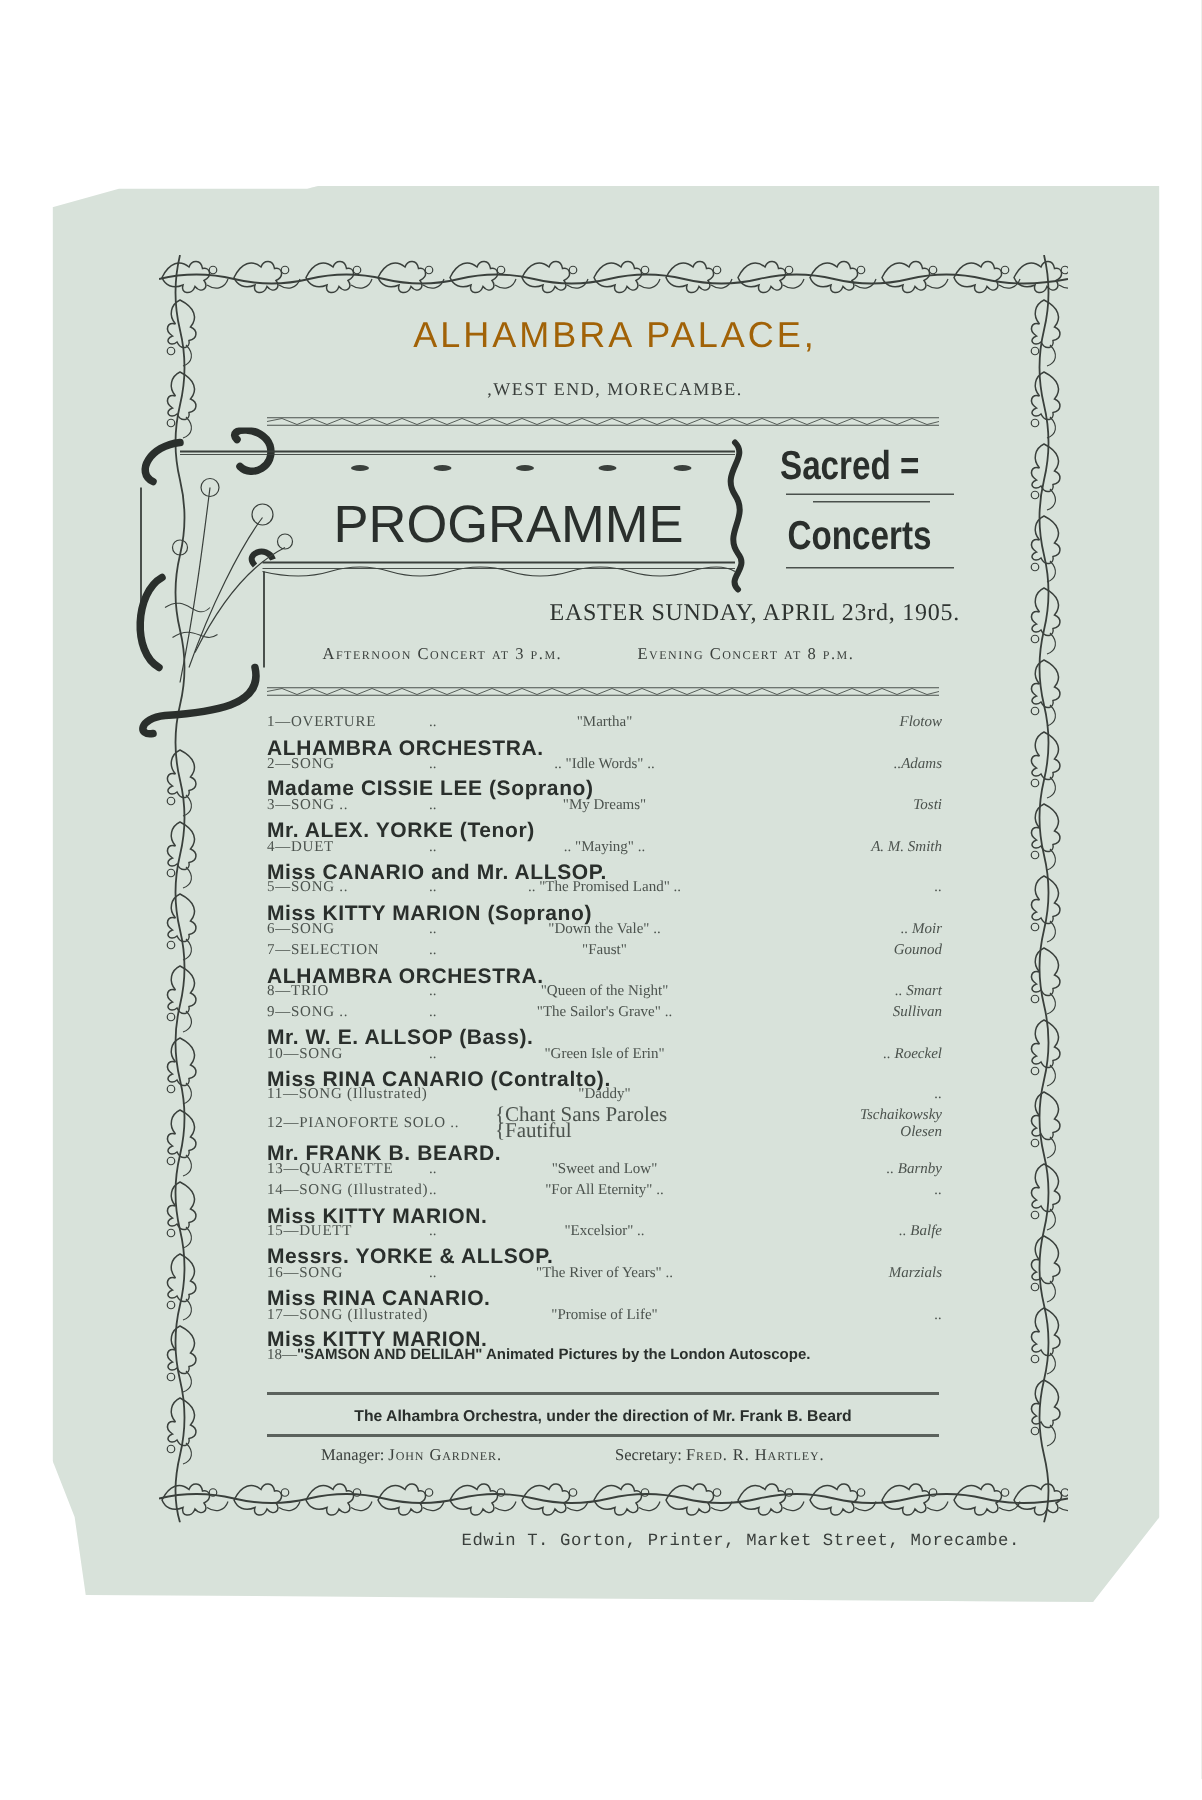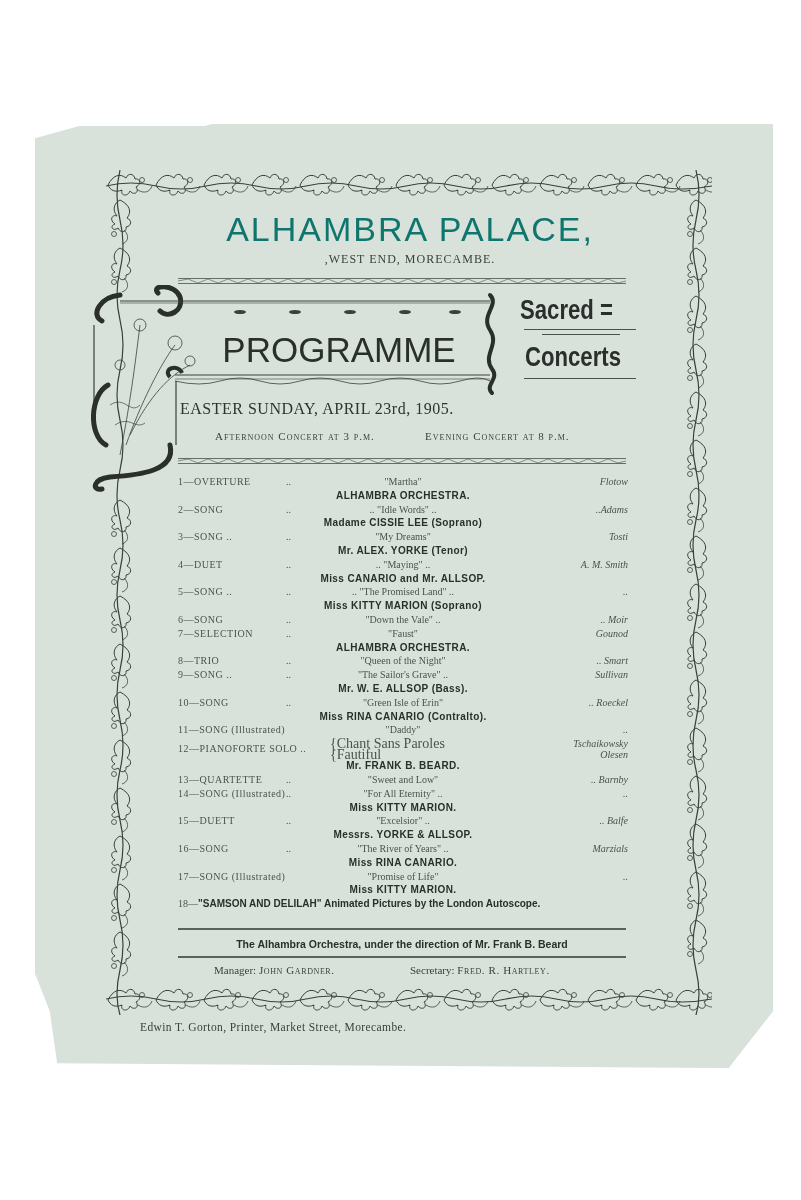--- a/index.html
+++ b/index.html
@@ -10,52 +10,52 @@
            clip-path: polygon(0 1.5%, 6% 0.2%, 23% 0.2%, 24% 0, 100% 0, 100% 94%, 94% 100%, 3% 99.5%, 2% 94%, 0 90%);
            box-shadow:0 0 6px rgba(0,0,0,0.1); }
   .frame-top, .frame-bottom { position:absolute; left:106px; width:606px; height:30px; }
   .frame-top { top:170px; }
   .frame-bottom { top:985px; }
   .frame-left, .frame-right { position:absolute; top:170px; width:32px; height:845px; }
   .frame-left { left:104px; }
   .frame-right { left:680px; }
   .abs { position:absolute; }
   .title { left:140px; width:540px; top:210px; font-family:"Liberation Sans", sans-serif;
-           font-size:34px; letter-spacing:2px; color:#0f766e; text-align:center; font-weight:normal; }
+           font-size:24px; letter-spacing:2px; color:#a16207; text-align:center; font-weight:normal; }
   .subtitle { left:140px; width:540px; top:252px; font-size:12px; letter-spacing:1px; text-align:center; color:#3a3f3c; }
   .zigrule { position:absolute; height:6px; }
   .prog { left:203px; width:272px; top:330px; font-family:"Liberation Sans", sans-serif; font-size:35px;
           letter-spacing:0px; color:#2a2f2c; text-align:center; }
   .sacred { left:520px; width:120px; top:295px; font-family:"Liberation Sans", sans-serif; font-weight:bold;
             font-size:27px; color:#2a2f2c; text-stretch:condensed; transform:scaleX(0.82); transform-origin:left; }
   .concerts { left:525px; width:130px; top:342px; font-family:"Liberation Sans", sans-serif; font-weight:bold;
               font-size:27px; color:#2a2f2c; transform:scaleX(0.82); transform-origin:left; }
   .sline { position:absolute; height:1px; background:#4a504c; }
-  .easter { left:180px; width:460px; top:400px; font-size:16px; letter-spacing:0.5px; text-align:left; color:#2e3330; }
+  .easter { left:180px; width:460px; top:400px; font-size:16px; letter-spacing:0.5px; text-align:right; color:#2e3330; }
   .times { left:180px; width:460px; top:430px; font-size:11px; letter-spacing:1px; font-variant:small-caps; color:#3a3f3c; }
   .times span { position:absolute; }
   .prog-list { position:absolute; left:178px; width:450px; top:476px; }
   .item { position:relative; height:13.8px; font-size:10px; color:#4b524d; }
   .item .num { position:absolute; left:0; white-space:nowrap; letter-spacing:0.5px; }
   .item .dots1 { position:absolute; left:108px; }
   .item .piece { position:absolute; left:150px; width:150px; text-align:center; white-space:nowrap; }
   .item .composer { position:absolute; right:0; font-style:italic; white-space:nowrap; }
-  .performer { height:13.8px; font-family:"Liberation Sans", sans-serif; font-weight:bold; font-size:10px;
-               text-align:center; color:#2a2f2c; letter-spacing:0.4px; }
+  .performer { height:13.8px; font-family:"Liberation Sans", sans-serif; font-weight:bold; font-size:14px;
+               color:#2a2f2c; letter-spacing:0.4px; }
   .twoline { height:22px; }
   .twoline .piece2 { position:absolute; left:152px; font-size:14px; line-height:11px; white-space:nowrap; }
   .twoline .c2 { position:absolute; right:0; font-style:italic; line-height:11px; text-align:right; }
   .final { font-family:"Liberation Sans", sans-serif; font-weight:bold; font-size:10px; color:#2a2f2c; white-space:nowrap; height:16px; }
   .final .fn { font-family:"Liberation Serif", serif; font-weight:normal; color:#4b524d; }
   .hr { position:absolute; left:178px; width:448px; height:2px; background:#5b625d; }
   .orch { left:178px; width:448px; top:938px; font-family:"Liberation Sans", sans-serif; font-weight:bold;
           font-size:10.5px; text-align:center; color:#2a2f2c; white-space:nowrap; }
   .staff { left:178px; width:448px; top:964px; font-size:11px; color:#3a3f3c; }
   .staff .sc { font-variant:small-caps; letter-spacing:0.6px;margin-top:21px; }
-  .printer { left:140px; width:540px; top:1021px; font-size:11.5px; text-align:left; color:#3a3f3c; letter-spacing:0.4px; }
+  .printer { left:140px; width:540px; top:1021px; font-size:11.5px; text-align:right; color:#3a3f3c; letter-spacing:0.4px;font-family:Liberation Mono, monospace; }
 </style>
 </head>
 <body>
 
 <div class="paper"></div>
 
 <svg class="frame-top abs" viewBox="0 0 606 30" preserveAspectRatio="none">
   <defs>
     <g id="leafH">
       <path d="M0 15 C5 5 12 3 18 8 C20 3 26 3 27 9 C32 8 34 14 28 17 C32 22 26 26 22 21 C20 27 12 26 14 20 C7 23 2 20 0 15Z" fill="none" stroke="#3a403c" stroke-width="1"></path>

